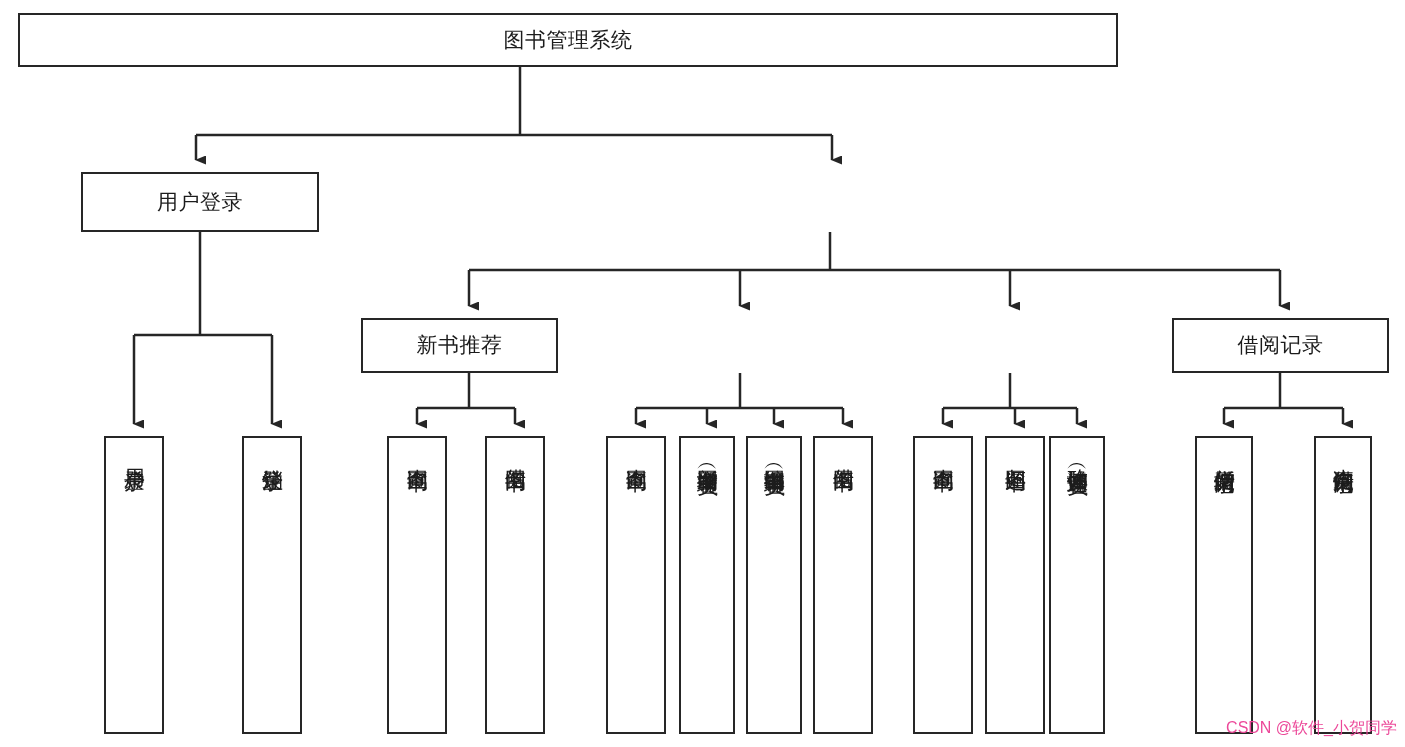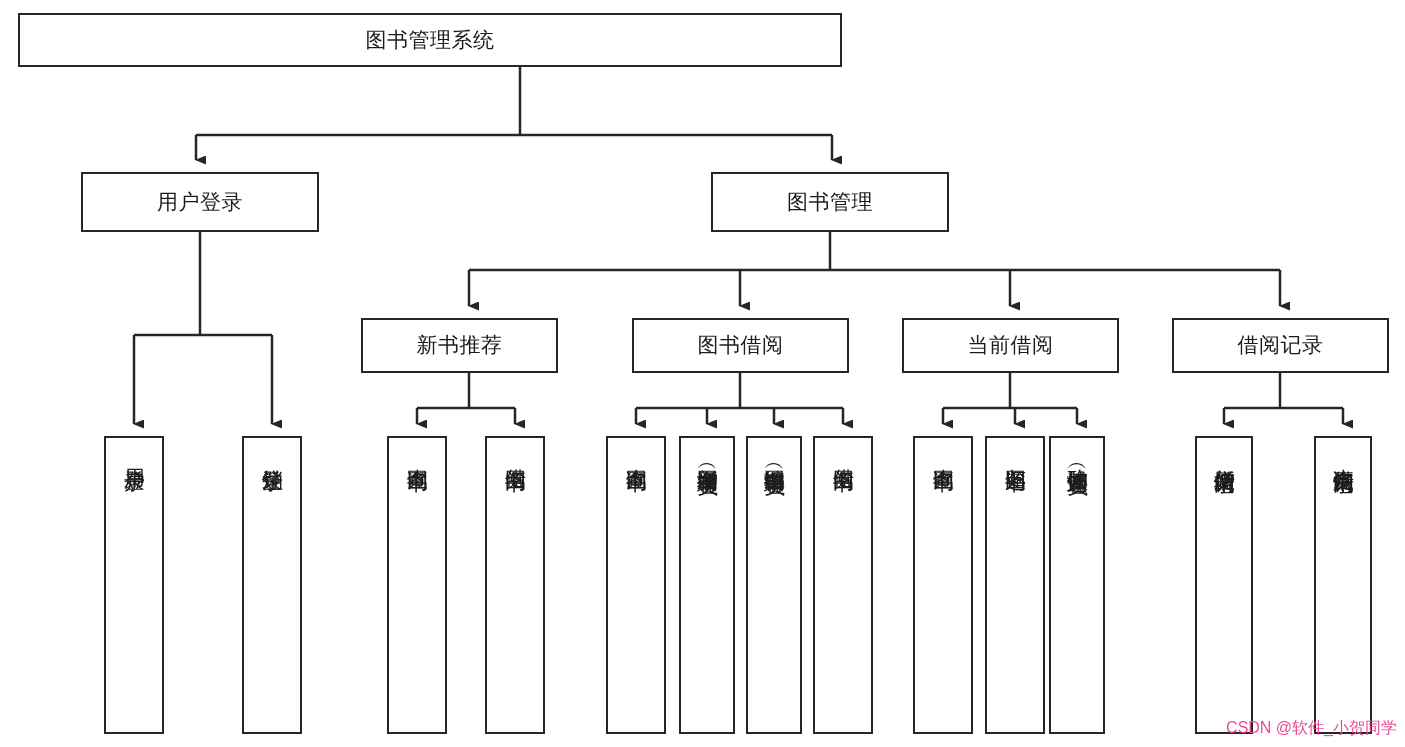--- a/index.html
+++ b/index.html
@@ -115,39 +115,30 @@
       <path d="M1015,408 L1015,424" marker-end="url(#arw)"></path>
       <path d="M1077,408 L1077,424" marker-end="url(#arw)"></path>
 
       <path d="M1280,373 L1280,408"></path>
       <path d="M1224,408 L1343,408"></path>
       <path d="M1224,408 L1224,424" marker-end="url(#arw)"></path>
       <path d="M1343,408 L1343,424" marker-end="url(#arw)"></path>
     </g>
   </svg>
 
-  <div class="node" style="left: 18px; top: 13px; width: 824px; height: 54px;">
+  <div class="node" style="left: 18px; top: 13px; width: 1100px; height: 54px;">
     <span class="label">图书管理系统</span>
   </div>
 
   <div class="node" style="left: 81px; top: 172px; width: 238px; height: 60px;">
     <span class="label">用户登录</span>
   </div>
-  <div class="node" style="left: 711px; top: 172px; width: 238px; height: 60px;">
-    <span class="label">图书管理</span>
-  </div>
 
   <div class="node" style="left: 361px; top: 318px; width: 197px; height: 55px;">
     <span class="label">新书推荐</span>
-  </div>
-  <div class="node" style="left: 632px; top: 318px; width: 217px; height: 55px;">
-    <span class="label">图书借阅</span>
-  </div>
-  <div class="node" style="left: 902px; top: 318px; width: 217px; height: 55px;">
-    <span class="label">当前借阅</span>
   </div>
   <div class="node" style="left: 1172px; top: 318px; width: 217px; height: 55px;">
     <span class="label">借阅记录</span>
   </div>
 
   <div class="node leaf" style="left: 104px; top: 436px; width: 60px; height: 298px;">
     <span class="label">用户登录</span>
   </div>
   <div class="node leaf" style="left: 242px; top: 436px; width: 60px; height: 298px;">
     <span class="label">注销登录</span>

